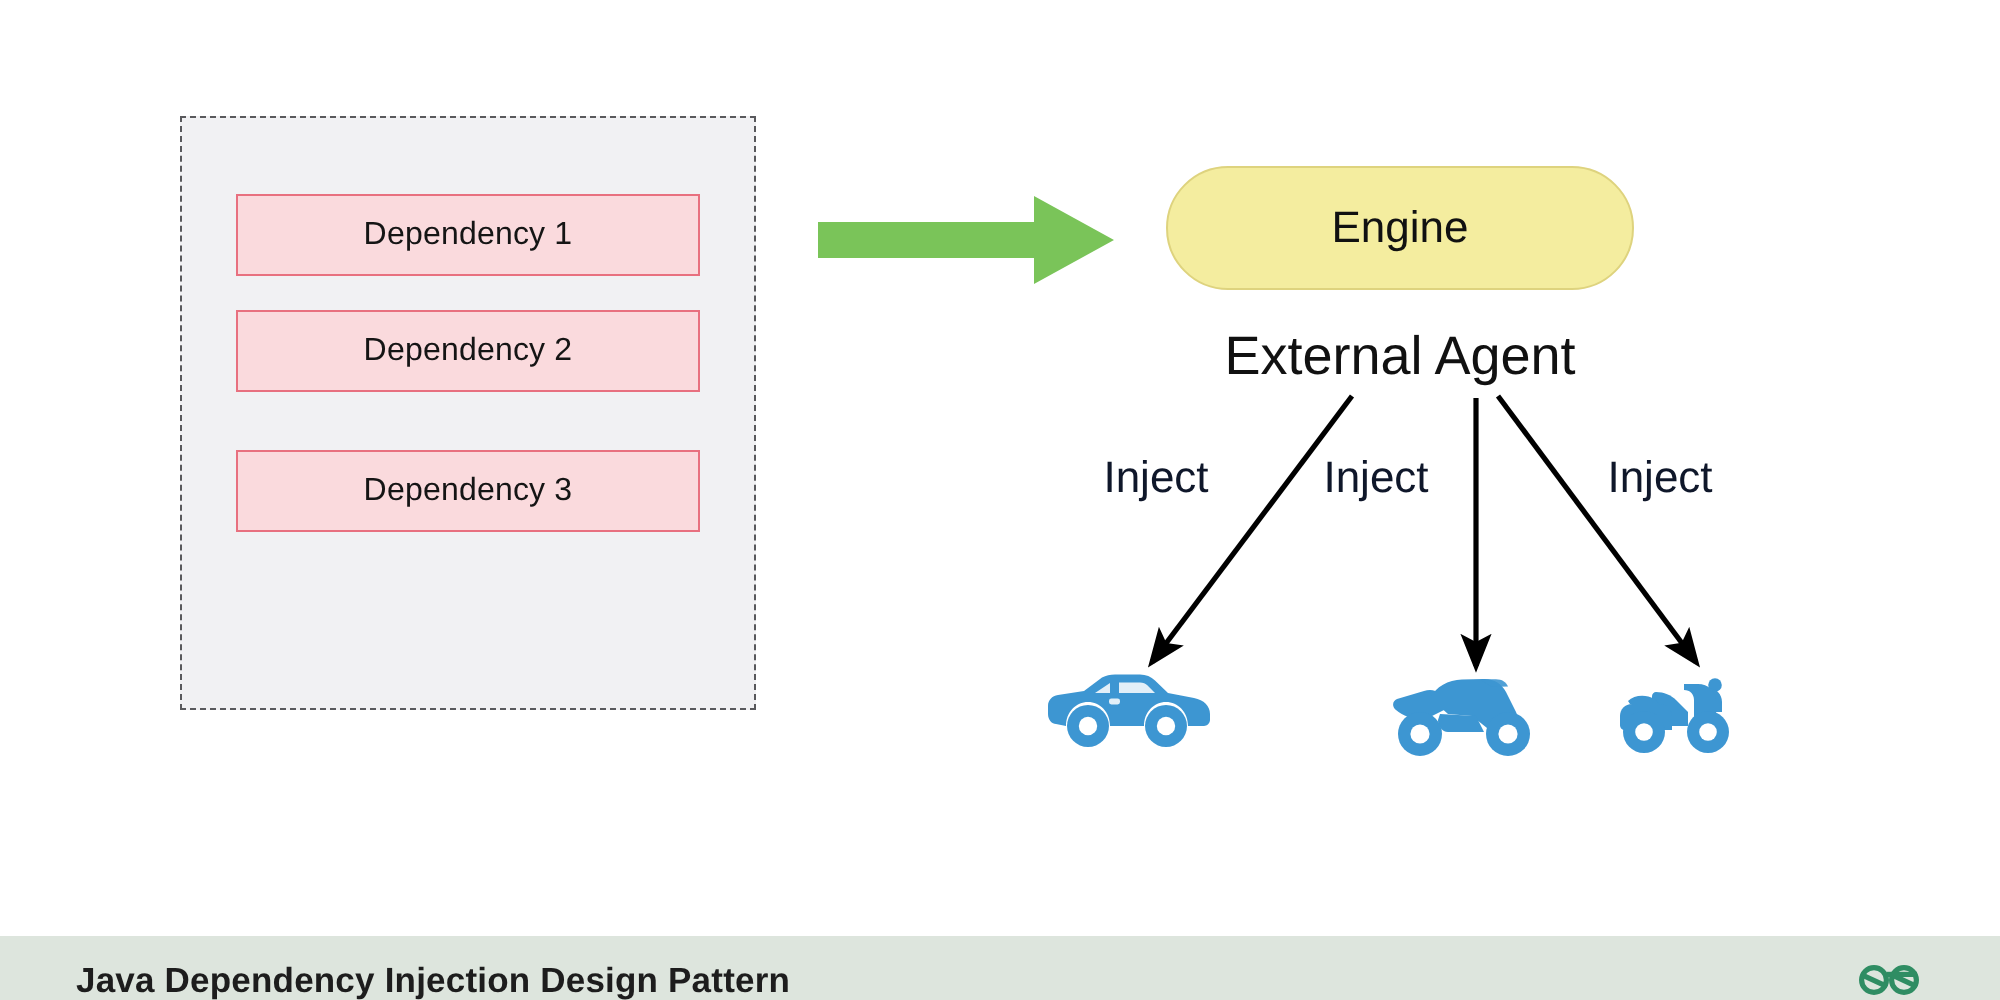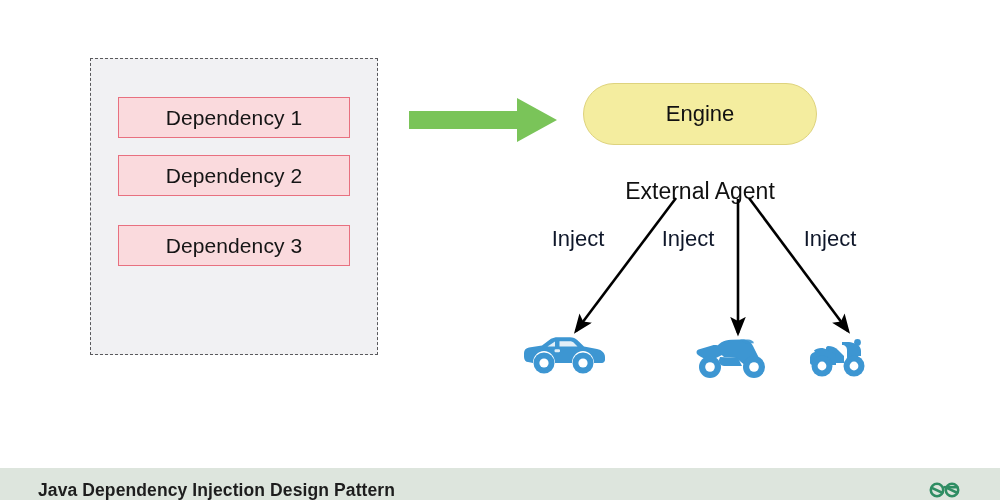--- a/index.html
+++ b/index.html
@@ -38,21 +38,21 @@
     position: absolute;
     left: 118px;
     width: 232px;
     height: 41px;
     background: #fadadd;
     border: 1.4px solid #e8707f;
     box-sizing: border-box;
     display: flex;
     align-items: center;
     justify-content: center;
-    font-size: 21px;
+    font-size: 16px;
     color: #151515;
     letter-spacing: .1px;
   }
   .dep-1 { top: 97px; }
   .dep-2 { top: 155px; align-items: center; }
   .dep-3 { top: 225px; }
 
   
   .green-arrow {
     position: absolute;
@@ -80,24 +80,23 @@
     color: #111111;
   }
 
   
   .external-agent {
     position: absolute;
     left: 583px;
     top: 163px;
     width: 234px;
     text-align: center;
-    font-size: 23px;
+    font-size: 27px;
     color: #111111;
     white-space: nowrap;
-    margin-top: 15px;
   }
 
   .inject-label {
     position: absolute;
     font-size: 22px;
     color: #0f172a;
     text-align: center;
     white-space: nowrap;
     width: 110px;
   }

